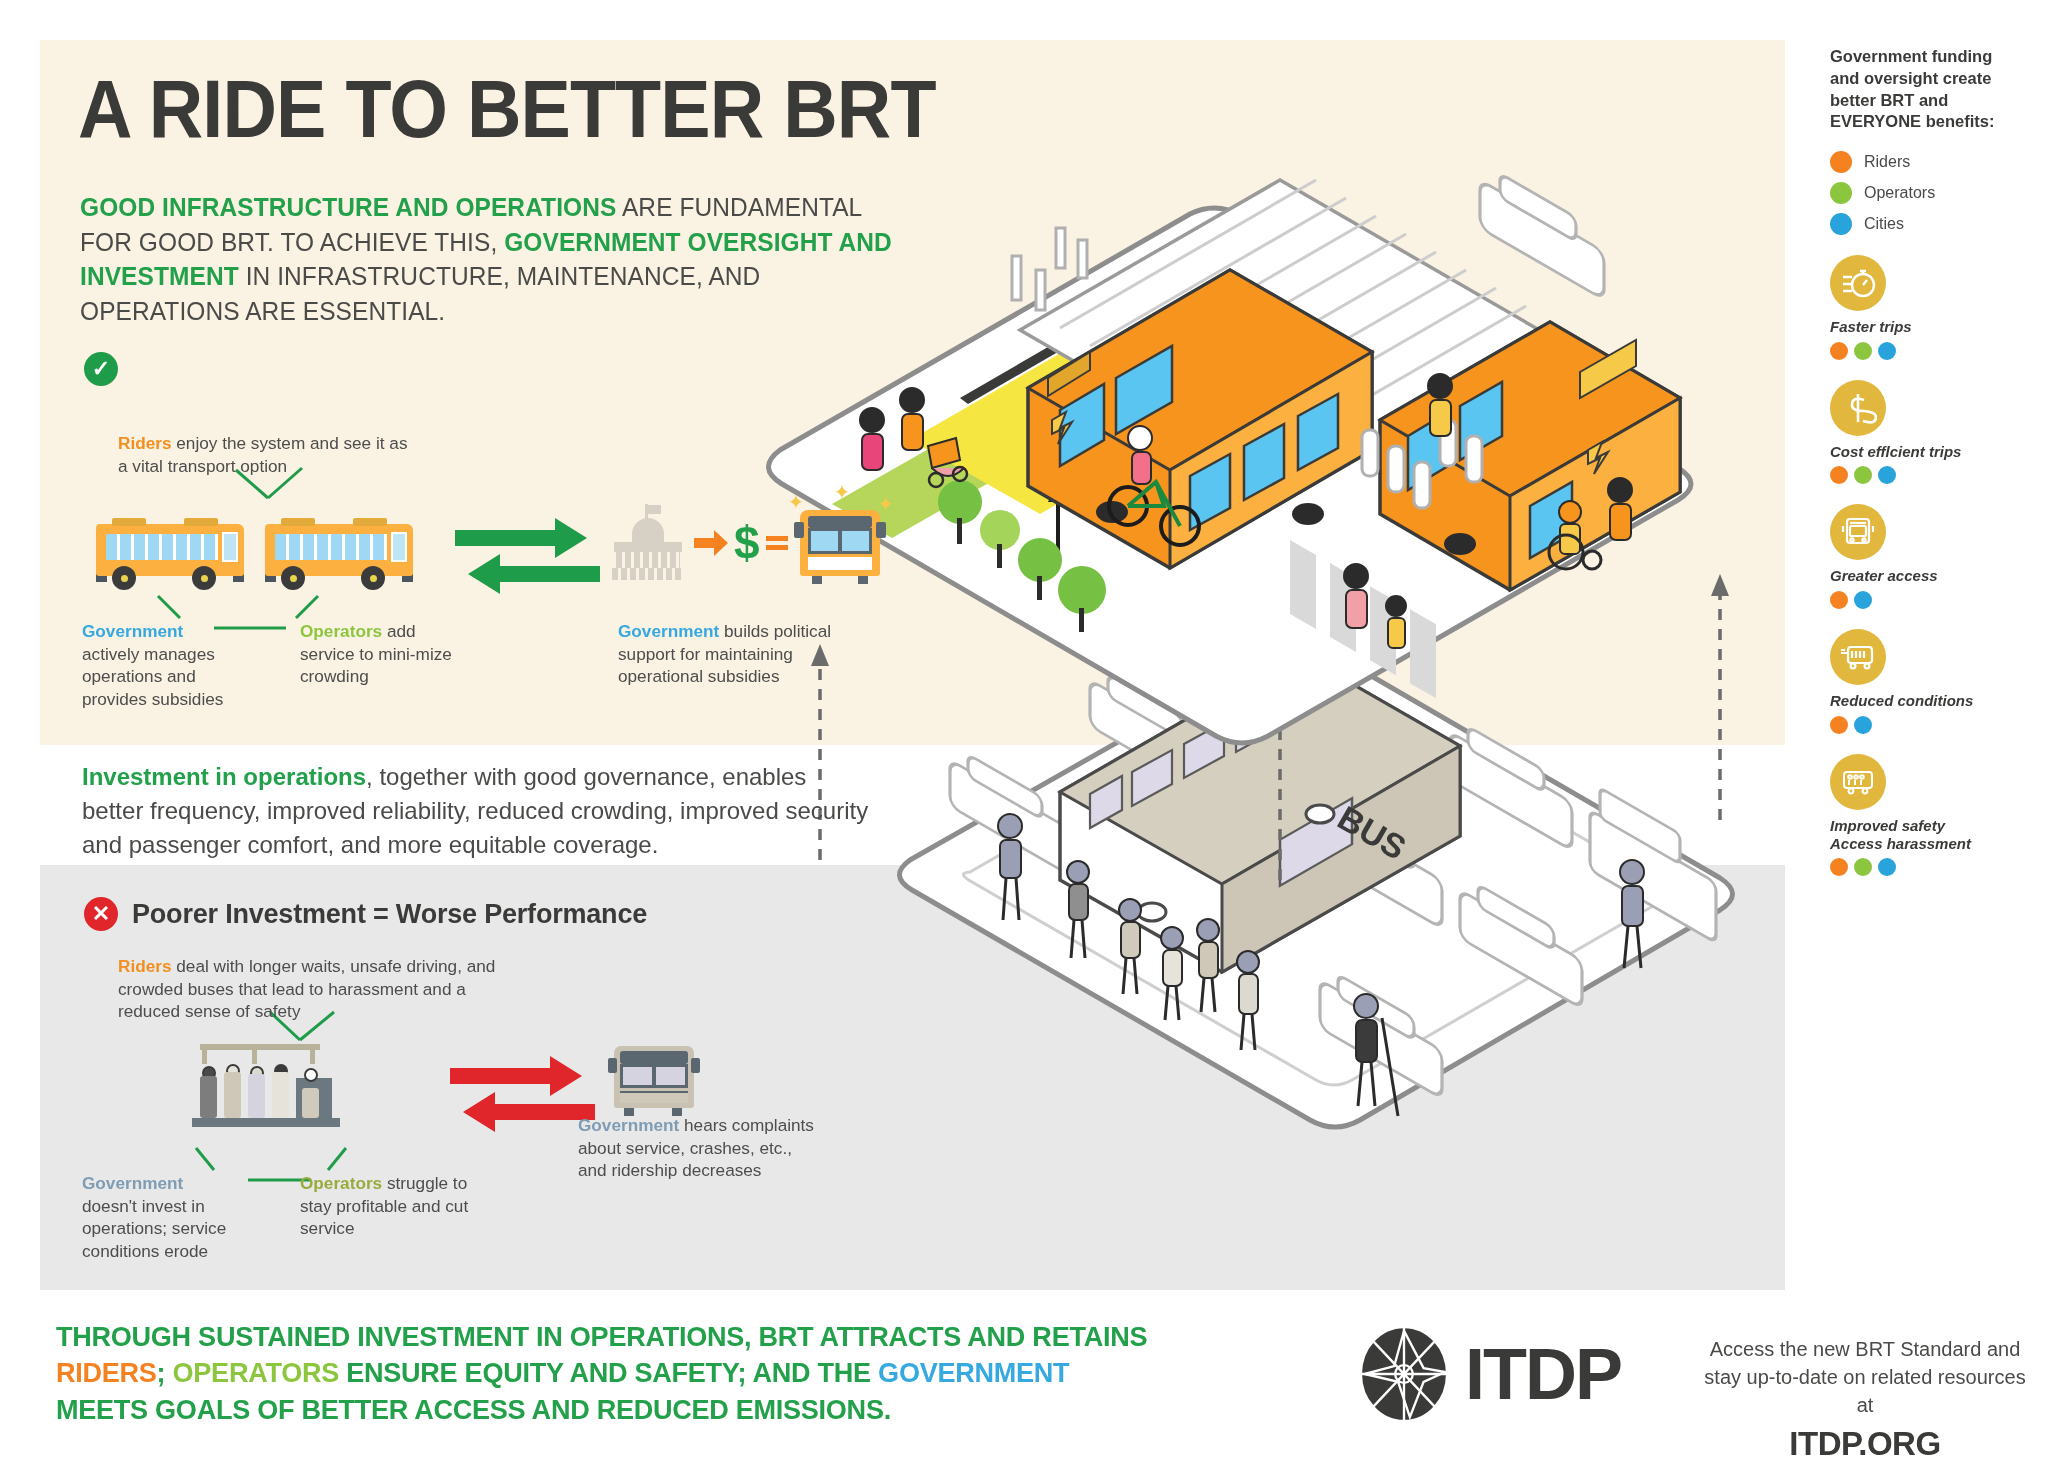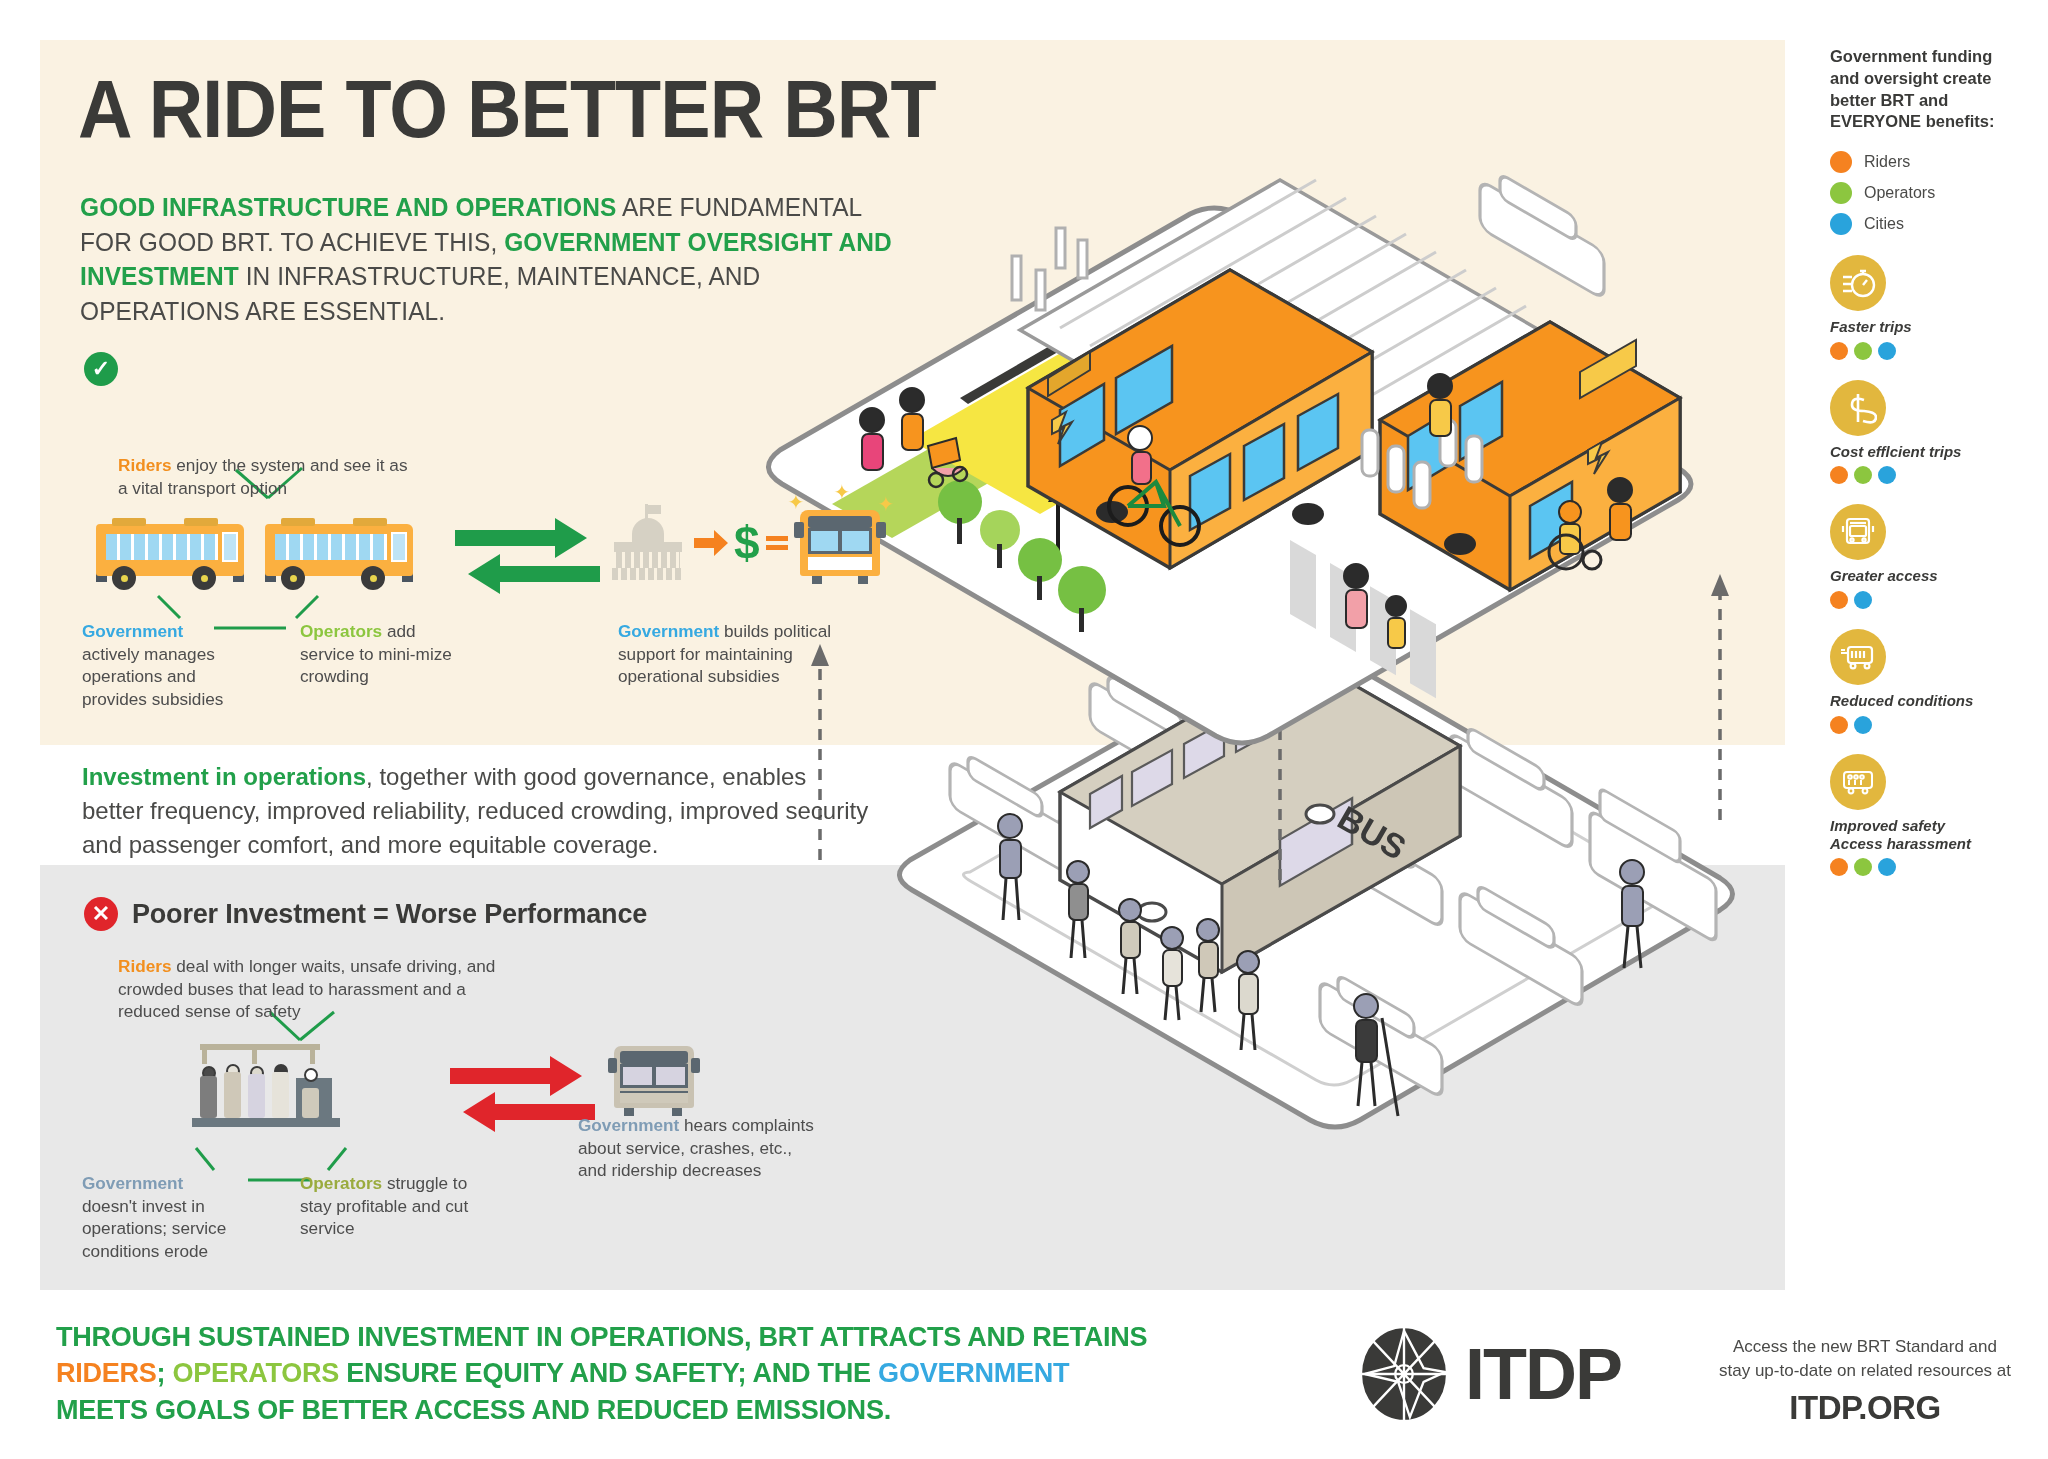--- a/index.html
+++ b/index.html
@@ -67,21 +67,21 @@
   #head-bad  { left: 84px; top: 897px; }
 
   
   .callout { position: absolute; font-size: 17.2px; line-height: 1.32; color: #4d4d4d; }
   .callout b { font-weight: 700; }
   .c-orange { color: #f28f1e; }
   .c-blue   { color: #36a9e1; }
   .c-bluegr { color: #7f9cb5; }
   .c-green  { color: #8cc63f; }
 
-  #co-riders-good { left: 118px; top: 454px; width: 300px; }
+  #co-riders-good { left: 118px; top: 432px; width: 300px; }
   #co-gov-good    { left: 82px;  top: 620px; width: 160px; }
   #co-ops-good    { left: 300px; top: 620px; width: 160px; }
   #co-gov2-good   { left: 590px; top: 620px; width: 250px; margin-left: 28px; }
 
   #co-riders-bad { left: 118px; top: 955px; width: 390px; }
   #co-gov-bad    { left: 82px;  top: 1172px; width: 170px; }
   #co-ops-bad    { left: 300px; top: 1172px; width: 180px; }
   #co-gov2-bad   { left: 578px; top: 1114px; width: 240px; }
 
   
@@ -207,21 +207,21 @@
   .bottom-text .r { color: #f58220; }
   .bottom-text .o { color: #8cc63f; }
   .bottom-text .b { color: #36a9e1; }
 
   .itdp-wrap { position:absolute; left: 1355px; top: 1325px; display:flex; align-items:center; gap: 12px; }
   .itdp-logo { width: 98px; height: 98px; }
   .itdp-name { font-size: 72px; font-weight: 800; color: #3a3a38; letter-spacing:-2px;
     font-family:"Liberation Sans Narrow","Liberation Sans",sans-serif; line-height:1; }
 
   .access { position:absolute; left: 1700px; top: 1335px; width: 330px; text-align:center; }
-  .access .ln { font-size: 17px; color: #4a4a48; line-height:1.4; }
+  .access .ln { font-size: 20px; color: #4a4a48; line-height:1.4; }
   .access .url { font-size: 33px; font-weight: 800; color:#3a3a38; letter-spacing:-0.5px; margin-top:6px;
     font-family:"Liberation Sans Narrow","Liberation Sans",sans-serif;}
 </style>
 </head>
 <body>
 
 <div class="page">
 
   <div class="cream-panel"></div>
   <div class="white-band"></div>

